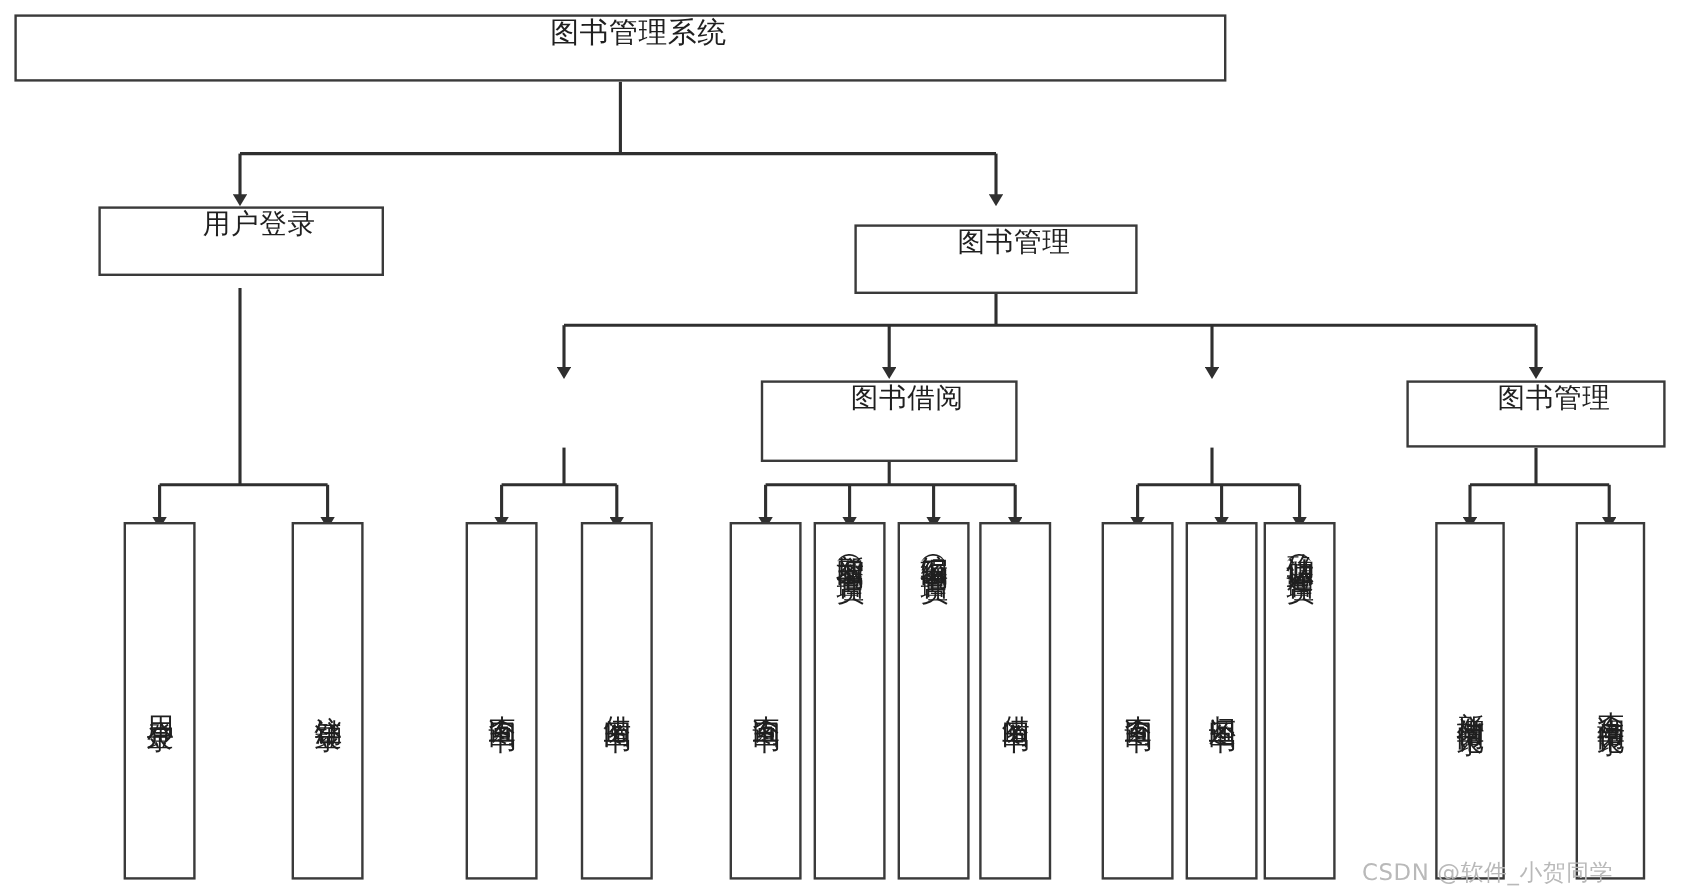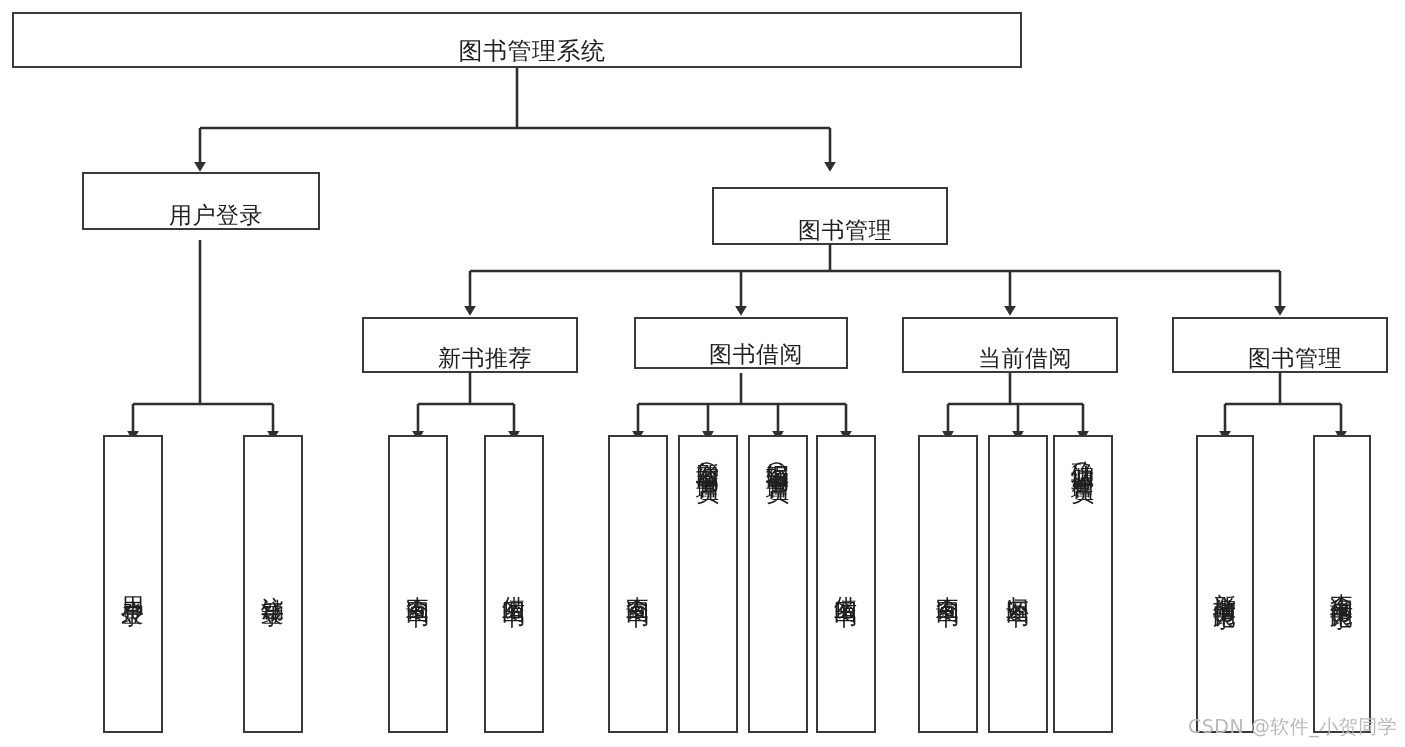--- a/index.html
+++ b/index.html
@@ -20,21 +20,21 @@
     left:0; top:0;
     width:1405px; height:747px;
     pointer-events:none;
   }
   .node{
     position:absolute;
     box-sizing:border-box;
     background:#ffffff;
     border:2px solid #3a3a3a;
     display:flex;
-    align-items:flex-end;
+    align-items:flex-start;
     justify-content:center;
     z-index:2;
     padding-left:30px;
   }
   .node .label{
     font-size:23px;
     line-height:1.15;
     letter-spacing:0.5px;
     color:#1f1f1f;
     white-space:nowrap;
@@ -52,21 +52,21 @@
     font-size:23px;
     line-height:1.22;
     letter-spacing:3px;
     white-space:nowrap;
     -webkit-text-orientation:upright;
   }
   .node.vert.top .label{ align-self:flex-start; }
   .node.root .label{ font-size:24px; }
   .watermark{
     position:absolute;
-    left:1188px;
+    left:1135px;
     top:714px;
     font-size:19px;
     color:#b9b9b9;
     white-space:nowrap;
     z-index:5;
     letter-spacing:0.5px;
   }
 </style>
 </head>
 <body>
@@ -127,28 +127,22 @@
     <span class="label">图书管理系统</span>
   </div>
 
   <div class="node" style="left:82px; top:172px; width:238px; height:58px;">
     <span class="label">用户登录</span>
   </div>
   <div class="node" style="left:712px; top:172px; width:236px; height:58px;margin-top:15px;">
     <span class="label">图书管理</span>
   </div>
 
-  <div class="node" style="left:362px; top:317px; width:216px; height:56px;">
-    <span class="label">新书推荐</span>
-  </div>
-  <div class="node" style="left:634px; top:317px; width:214px; height:52px;">
+  <div class="node" style="left:634px; top:317px; width:214px; height:68px;">
     <span class="label">图书借阅</span>
-  </div>
-  <div class="node" style="left:902px; top:317px; width:216px; height:56px;">
-    <span class="label">当前借阅</span>
   </div>
   <div class="node" style="left:1172px; top:317px; width:216px; height:56px;">
     <span class="label">图书管理</span>
   </div>
 
   <div class="node vert" style="left:103px; top:435px; width:60px; height:298px;">
     <span class="label">用户登录</span>
   </div>
   <div class="node vert" style="left:243px; top:435px; width:60px; height:298px;">
     <span class="label">注销登录</span>

